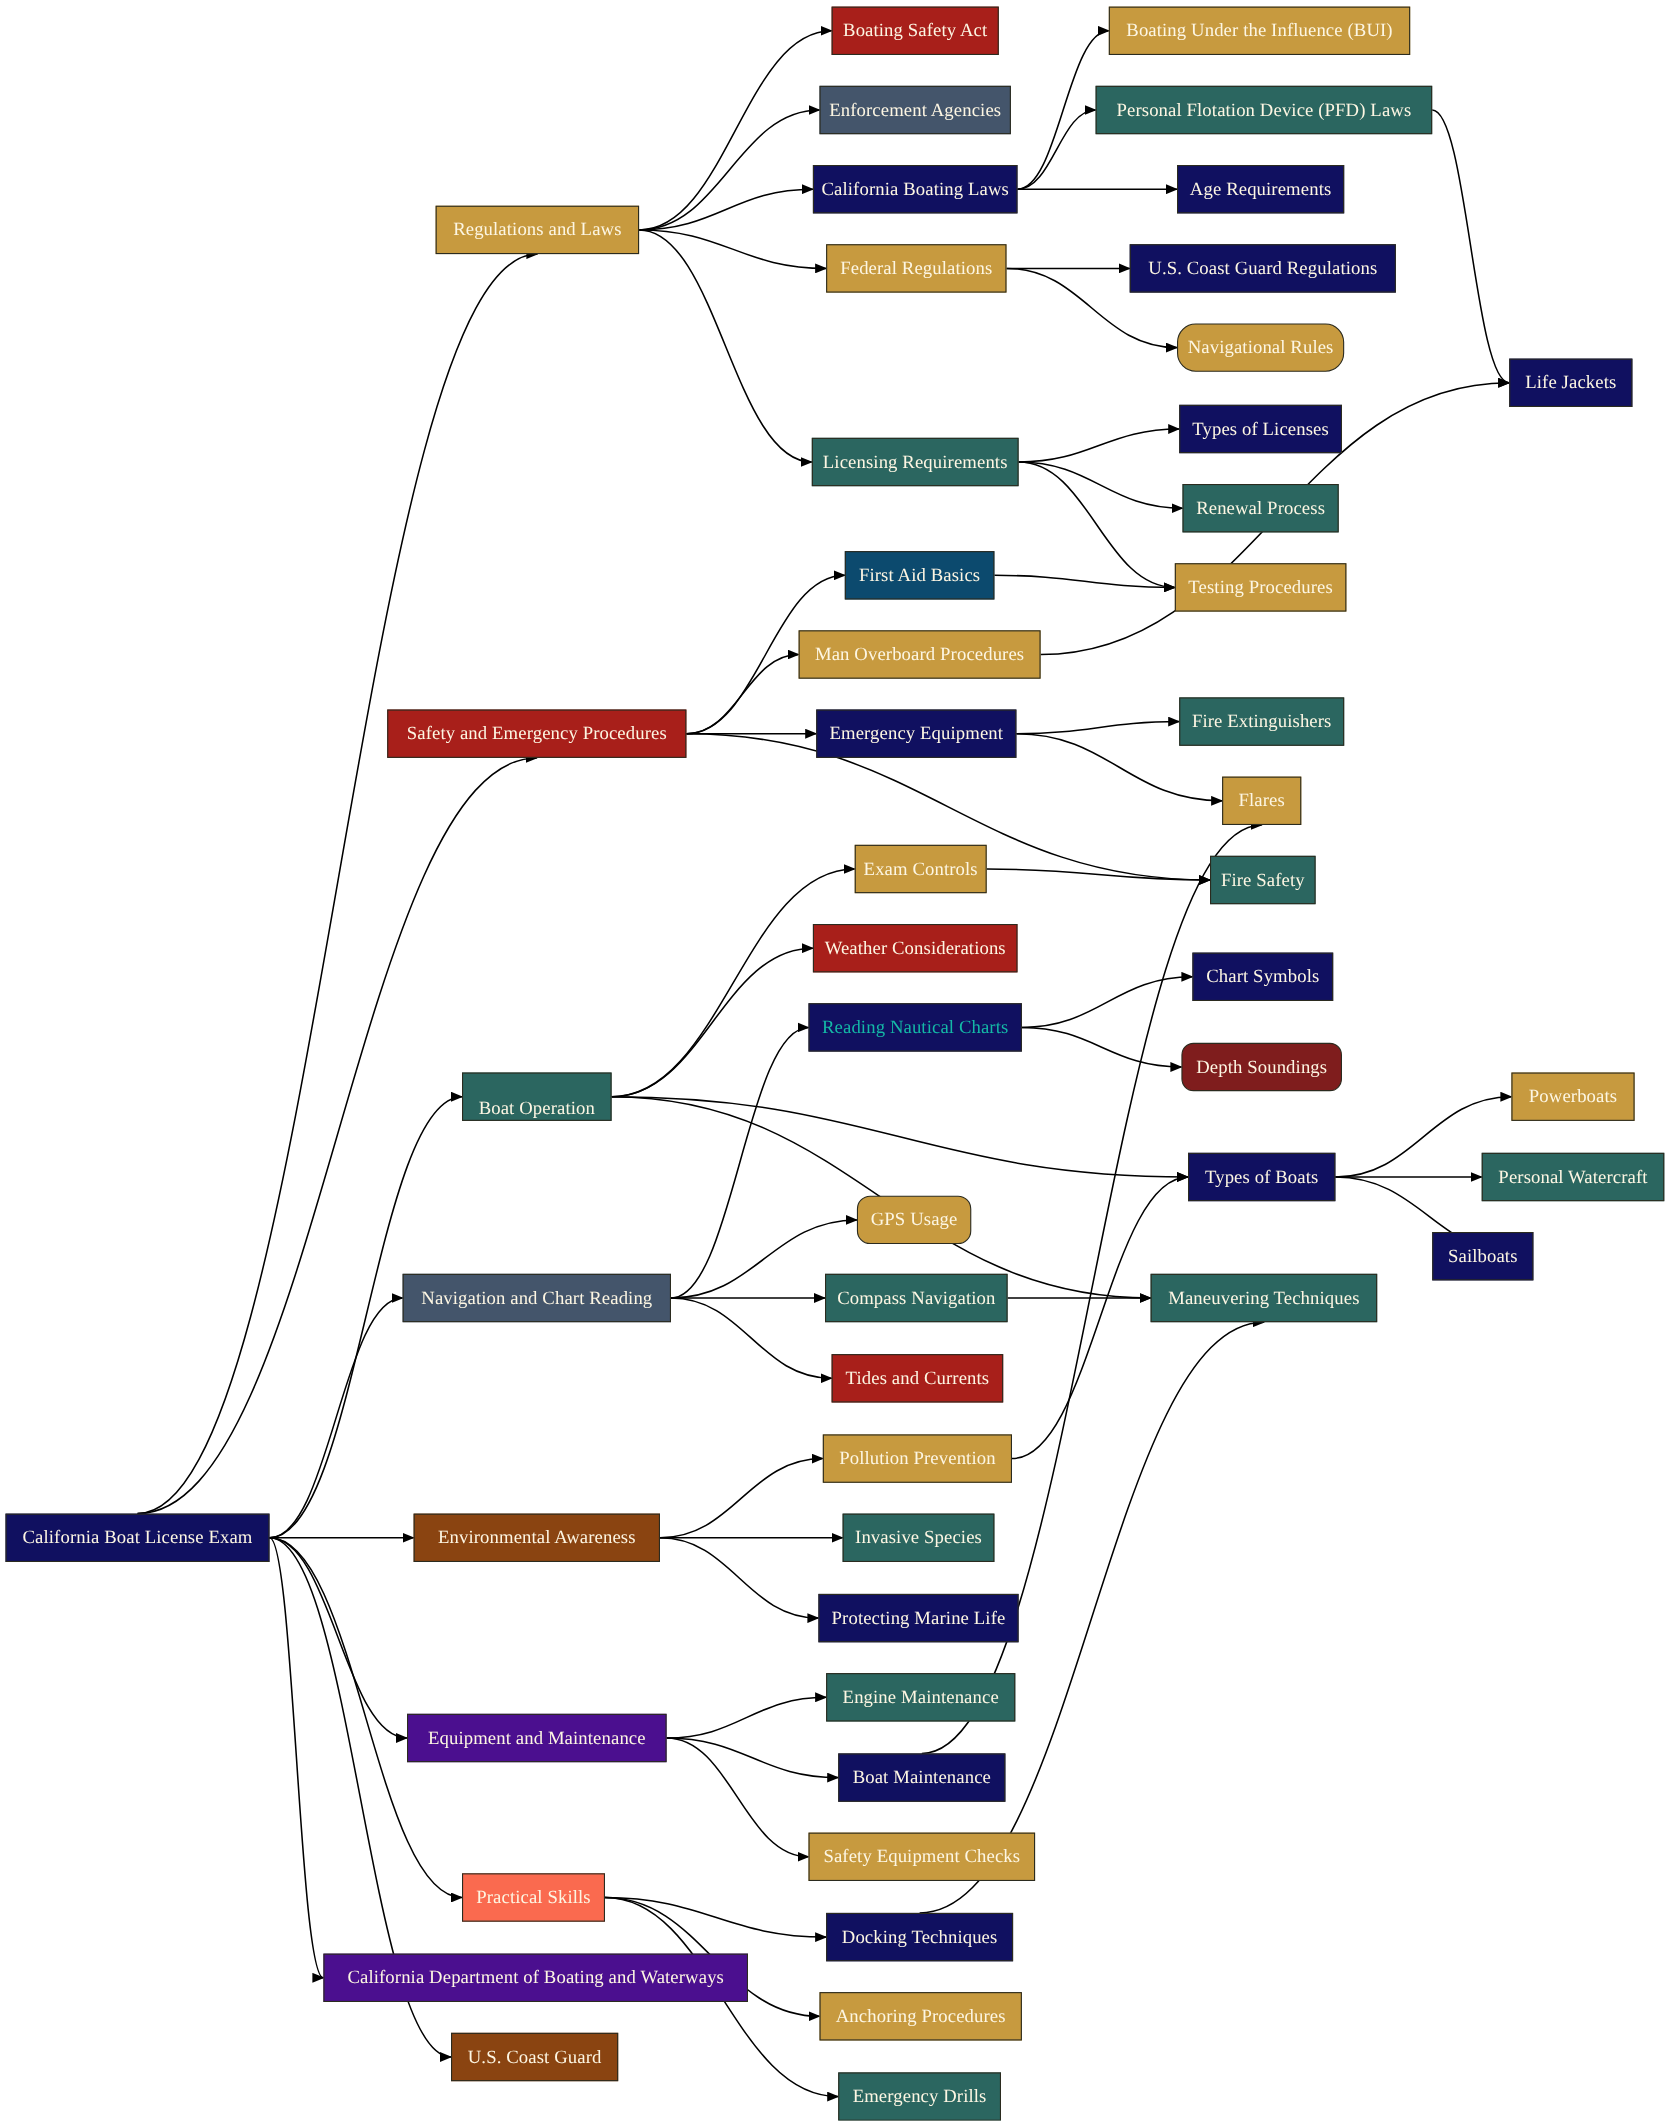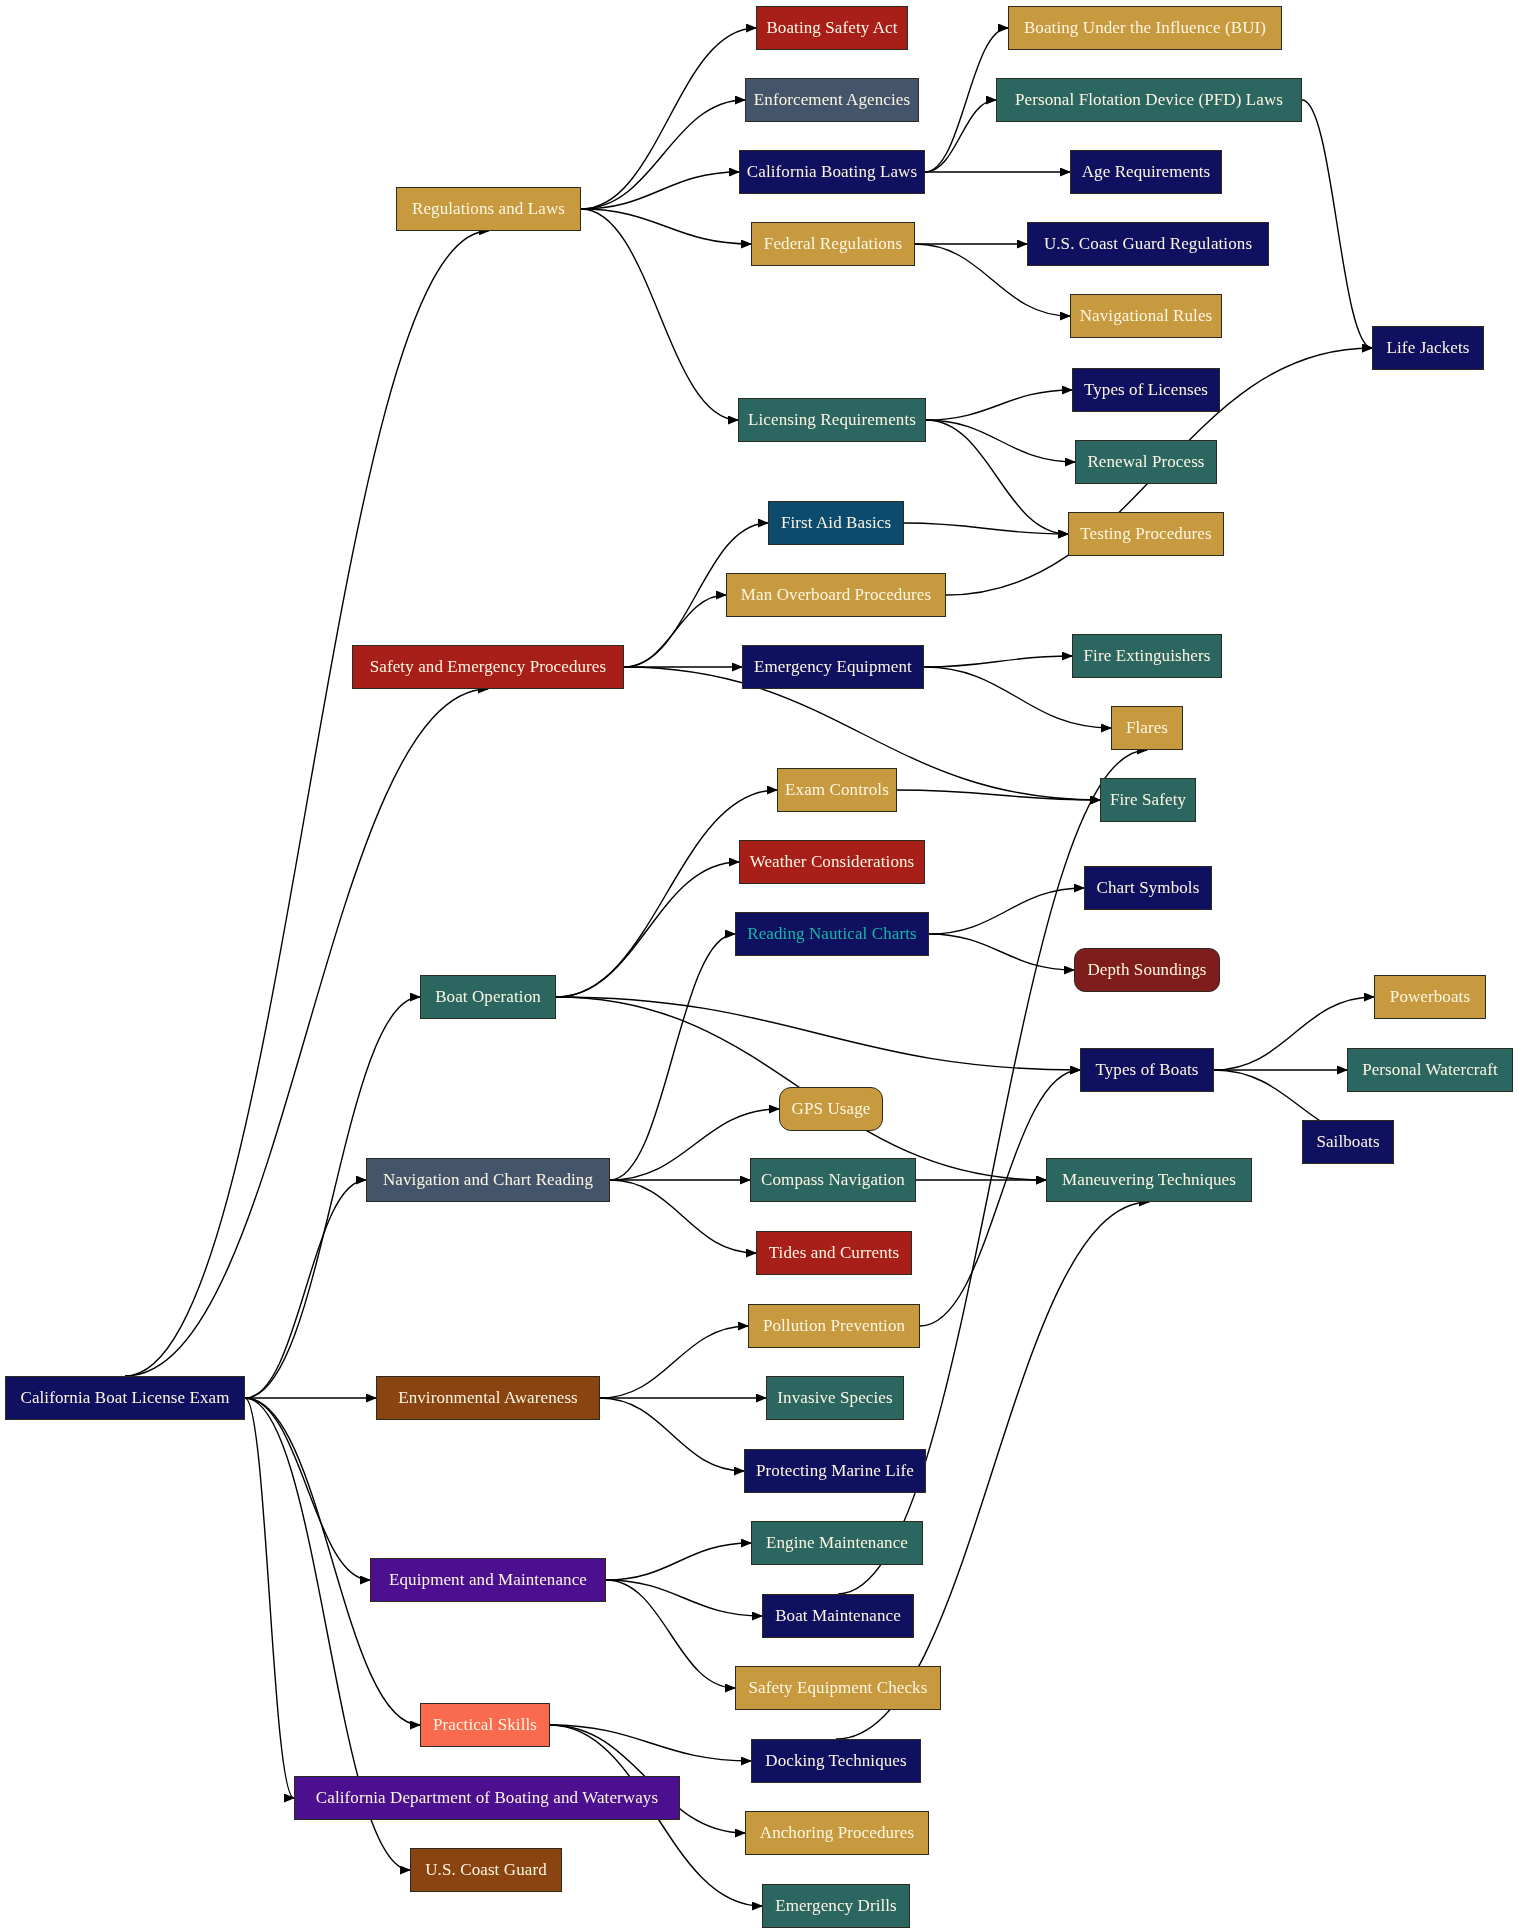--- a/index.html
+++ b/index.html
@@ -138,21 +138,21 @@
       </div>
       <div class="node" style="left: 396px; top: 187px; width: 185px; height: 44px; background: rgb(199, 154, 63); color: rgb(253, 246, 227);">
         <span class="label">Regulations and Laws</span>
       </div>
       <div class="node" style="left: 751px; top: 222px; width: 164px; height: 44px; background: rgb(199, 154, 63); color: rgb(253, 246, 227);">
         <span class="label">Federal Regulations</span>
       </div>
       <div class="node" style="left: 1027px; top: 222px; width: 242px; height: 44px; background: rgb(16, 16, 96); color: rgb(253, 246, 227);">
         <span class="label">U.S. Coast Guard Regulations</span>
       </div>
-      <div class="node" style="left: 1070px; top: 294px; width: 152px; height: 44px; background: rgb(199, 154, 63); color: rgb(253, 246, 227);">
+      <div class="node" style="left: 1070px; top: 294px; width: 152px; height: 44px; background: rgb(199, 154, 63); color: rgb(253, 246, 227); border-radius: 17px;">
         <span class="label">Navigational Rules</span>
       </div>
       <div class="node" style="left: 1072px; top: 368px; width: 148px; height: 44px; background: rgb(16, 16, 96); color: rgb(253, 246, 227);">
         <span class="label">Types of Licenses</span>
       </div>
       <div class="node" style="left: 1372px; top: 326px; width: 112px; height: 44px; background: rgb(16, 16, 96); color: rgb(253, 246, 227);">
         <span class="label">Life Jackets</span>
       </div>
       <div class="node" style="left: 738px; top: 398px; width: 188px; height: 44px; background: rgb(43, 102, 96); color: rgb(253, 246, 227);">
         <span class="label">Licensing Requirements</span>
@@ -192,21 +192,21 @@
       </div>
       <div class="node" style="left: 1084px; top: 866px; width: 128px; height: 44px; background: rgb(16, 16, 96); color: rgb(253, 246, 227);">
         <span class="label">Chart Symbols</span>
       </div>
       <div class="node" style="left: 735px; top: 912px; width: 194px; height: 44px; background: rgb(16, 16, 96); color: #14b8a6;">
         <span class="label">Reading Nautical Charts</span>
       </div>
       <div class="node" style="left: 1074px; top: 948px; width: 146px; height: 44px; background: #7f1d1d; color: rgb(253, 246, 227); border-radius: 11px;">
         <span class="label">Depth Soundings</span>
       </div>
-      <div class="node" style="left: 420px; top: 975px; width: 136px; height: 44px; background: rgb(43, 102, 96); color: rgb(253, 246, 227);">
+      <div class="node" style="left: 420px; top: 975px; width: 136px; height: 44px; background: rgb(43, 102, 96); color: rgb(253, 246, 227); align-items: flex-end;">
         <span class="label">Boat Operation</span>
       </div>
       <div class="node" style="left: 1374px; top: 975px; width: 112px; height: 44px; background: rgb(199, 154, 63); color: rgb(253, 246, 227);">
         <span class="label">Powerboats</span>
       </div>
       <div class="node" style="left: 1080px; top: 1048px; width: 134px; height: 44px; background: rgb(16, 16, 96); color: rgb(253, 246, 227);">
         <span class="label">Types of Boats</span>
       </div>
       <div class="node" style="left: 1347px; top: 1048px; width: 166px; height: 44px; background: rgb(43, 102, 96); color: rgb(253, 246, 227);">
         <span class="label">Personal Watercraft</span>

